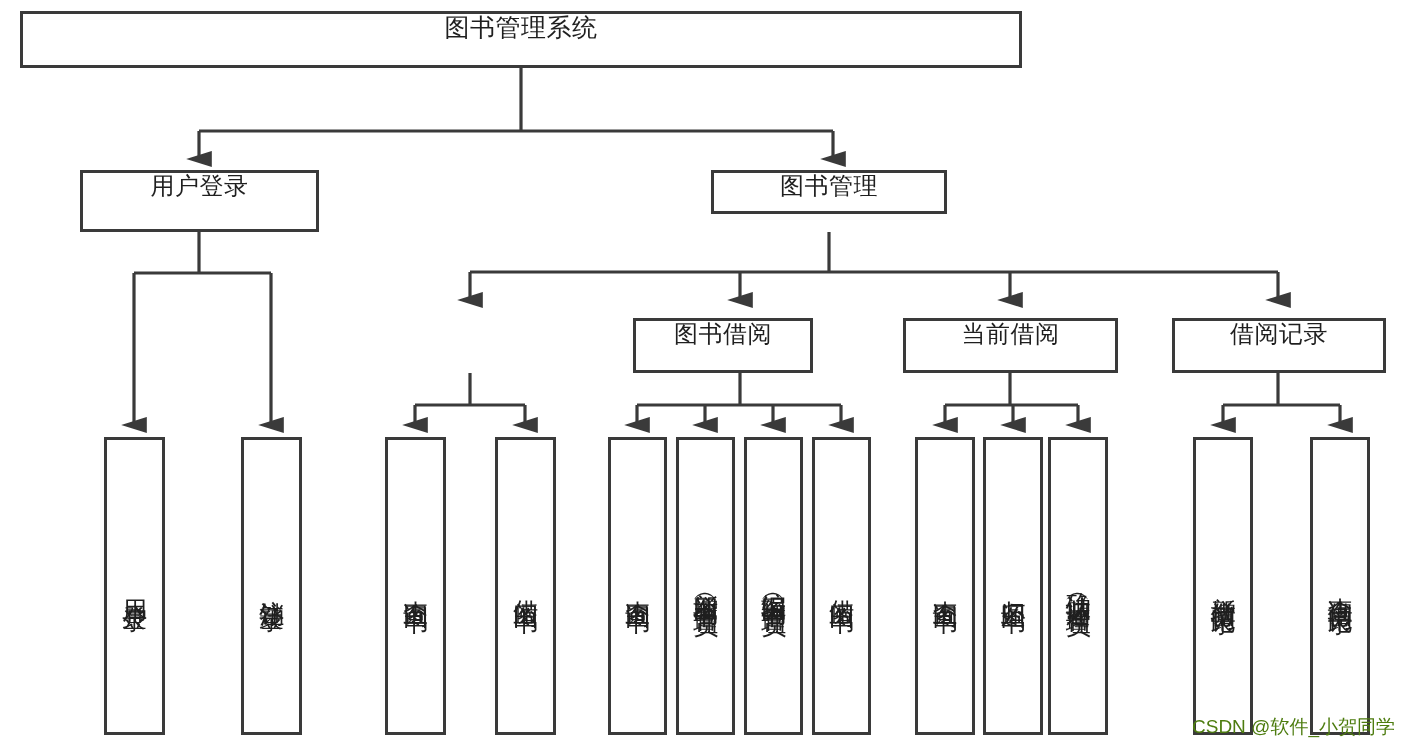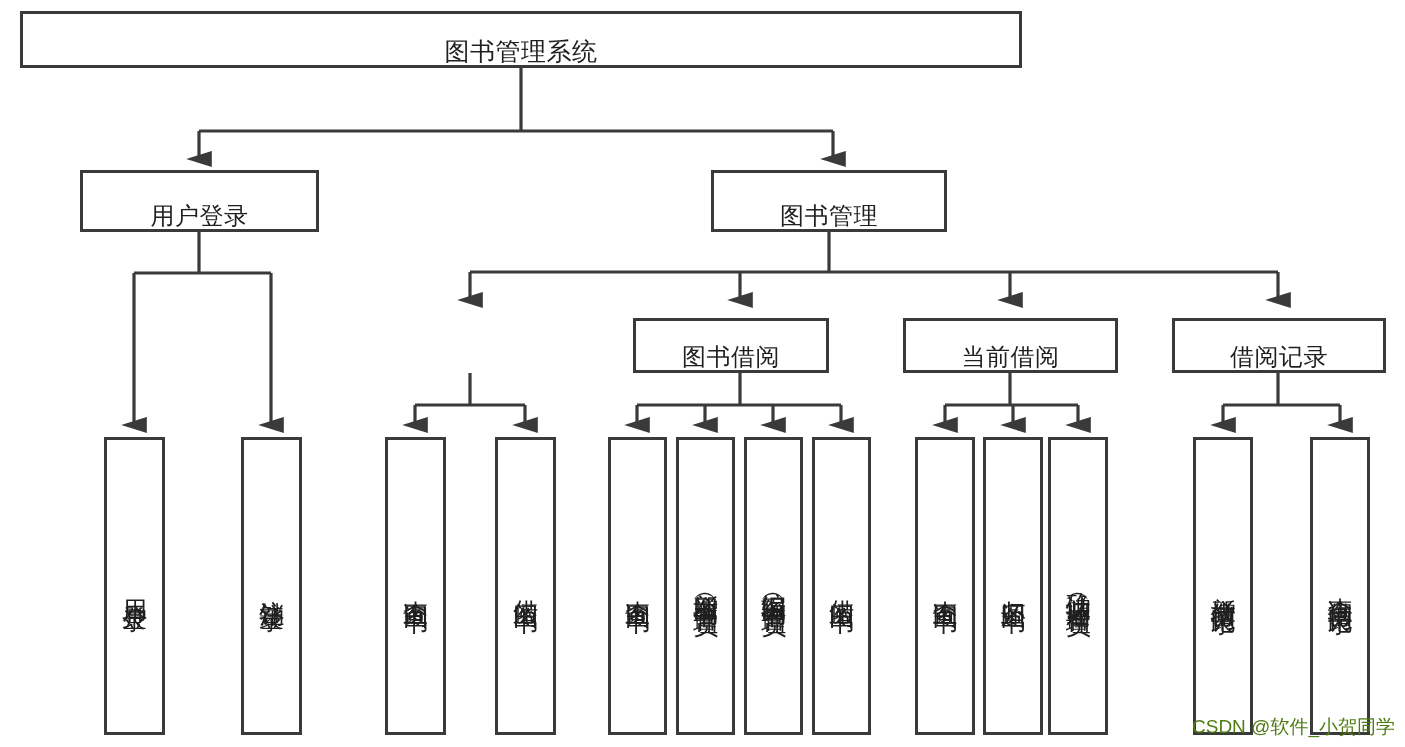--- a/index.html
+++ b/index.html
@@ -25,21 +25,21 @@
     width: 1405px;
     height: 747px;
     pointer-events: none;
   }
   .node {
     position: absolute;
     box-sizing: border-box;
     background: #ffffff;
     border: 3px solid #3a3a3a;
     display: flex;
-    align-items: flex-end;
+    align-items: flex-start;
     justify-content: center;
     z-index: 2;
   }
   .node .label {
     color: #1f1f1f;
     letter-spacing: 0.5px;
     white-space: nowrap;
     text-align: center;
   }
   .node.horizontal .label {
@@ -127,26 +127,26 @@
   </svg>
 
   <div class="node horizontal" id="title-node" style="left:20px; top:11px; width:1002px; height:57px;">
     <span class="label">图书管理系统</span>
   </div>
 
   <div class="node horizontal" style="left:80px; top:170px; width:239px; height:62px;">
     <span class="label">用户登录</span>
   </div>
 
-  <div class="node horizontal" style="left:711px; top:170px; width:236px; height:62px;">
+  <div class="node horizontal" style="left:711px; top:170px; width:236px; height:44px;">
     <span class="label">图书管理</span>
   </div>
 
 
-  <div class="node horizontal" style="left:633px; top:318px; width:196px; height:55px;">
+  <div class="node horizontal" style="left:633px; top:318px; width:180px; height:55px;">
     <span class="label">图书借阅</span>
   </div>
 
   <div class="node horizontal" style="left:1172px; top:318px; width:214px; height:55px;">
     <span class="label">借阅记录</span>
   </div>
 
   <div class="node horizontal" style="left:903px; top:318px; width:215px; height:55px;">
     <span class="label">当前借阅</span>
   </div>

